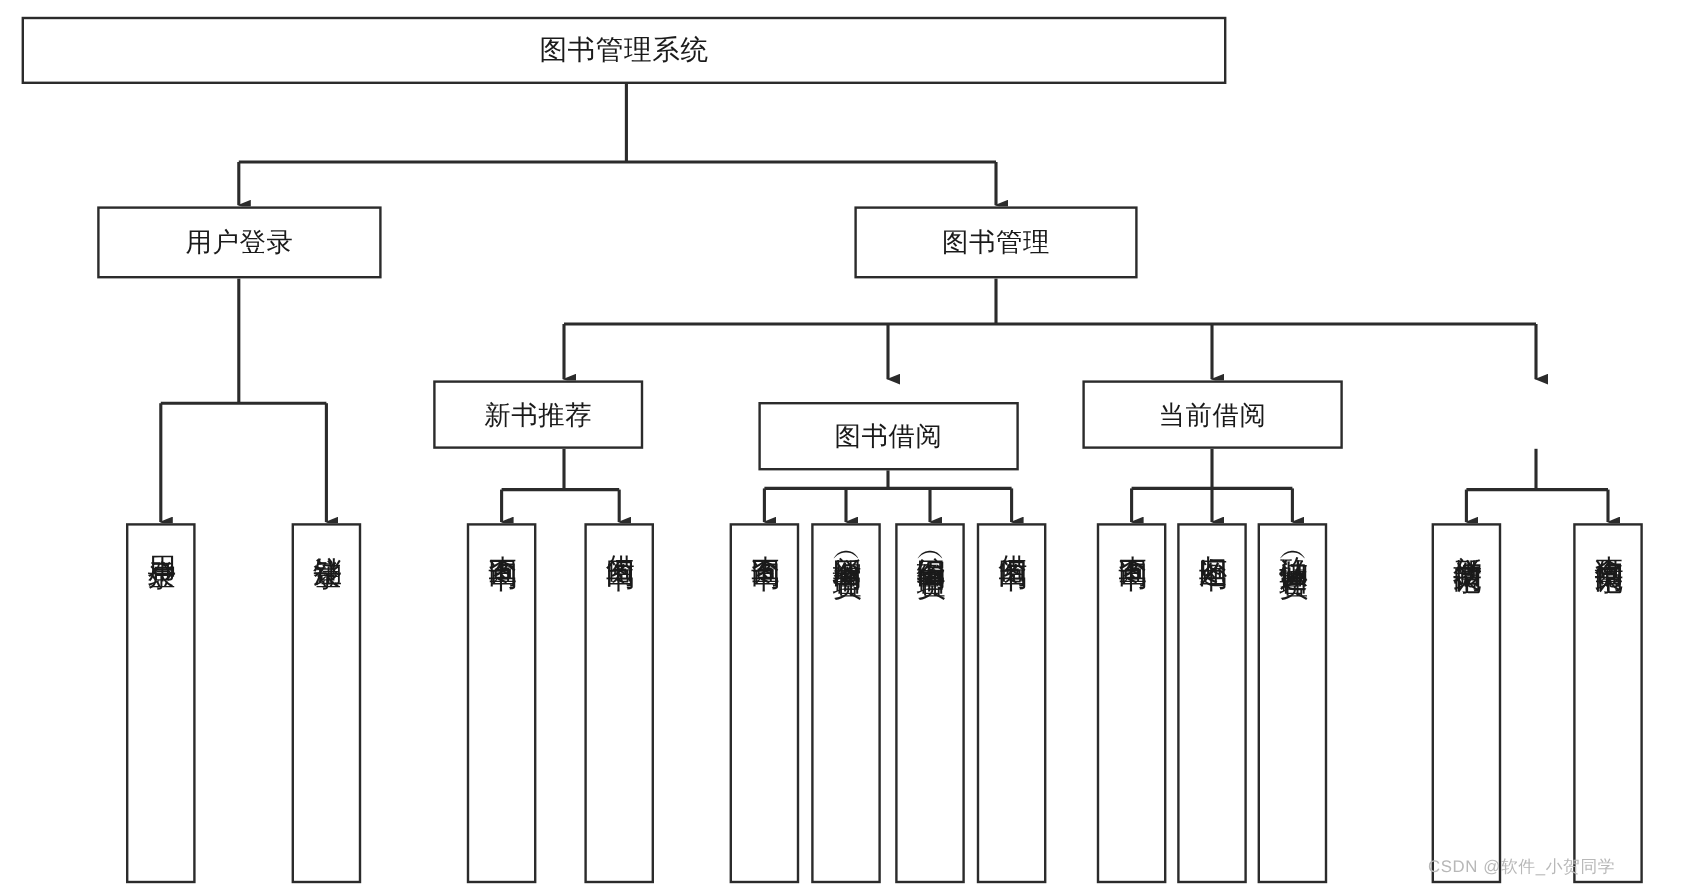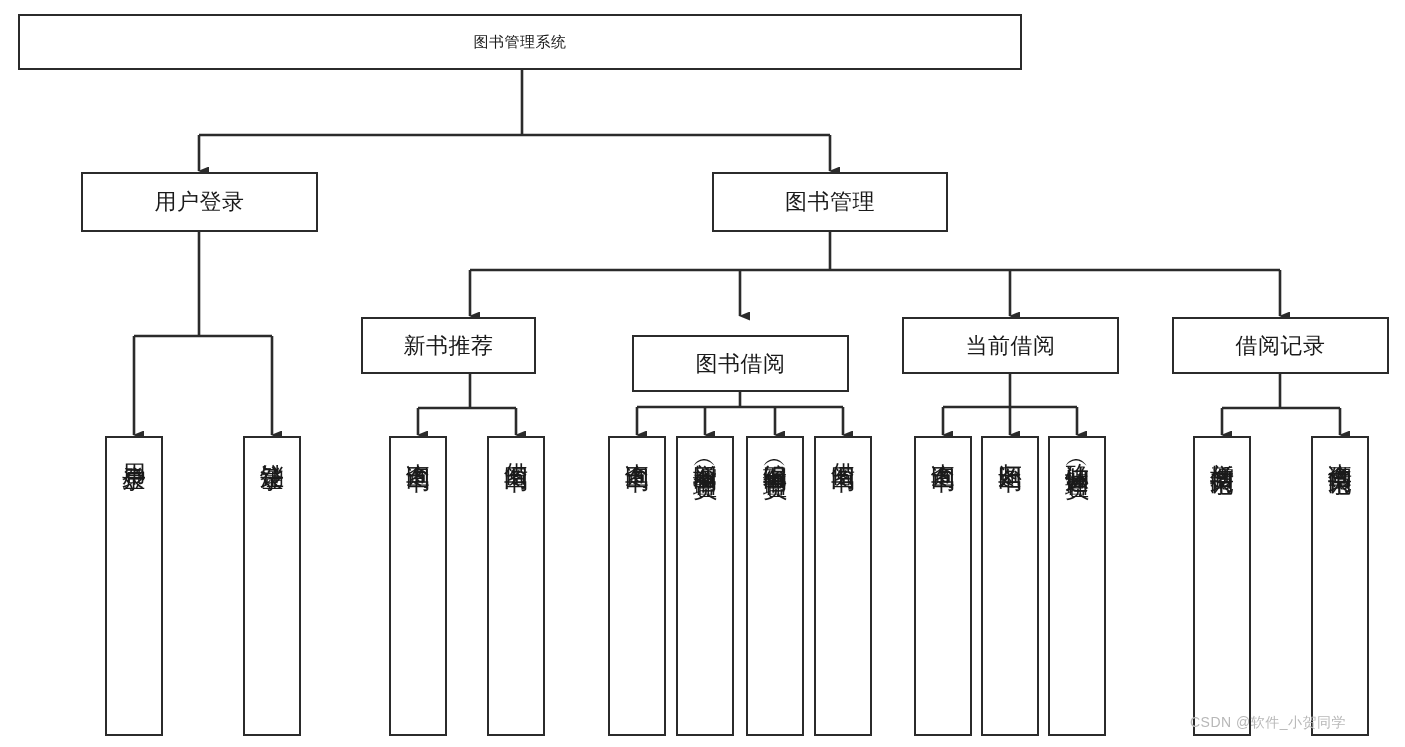--- a/index.html
+++ b/index.html
@@ -42,21 +42,21 @@
     line-height: 1.18;
     color: #1a1a1a;
     letter-spacing: 0.5px;
   }
   
   .node.h .node-label {
     font-size: 22px;
     white-space: nowrap;
   }
   .node.root .node-label {
-    font-size: 15px;
+    font-size: 23px;
   }
   
   .node.v {
     align-items: flex-start;
     justify-content: center;
     padding-top: 6px;
   }
   .node.v .node-label {
     writing-mode: vertical-rl;
     text-orientation: upright;
@@ -145,23 +145,20 @@
 
   <div class="node h" style="left: 361px; top: 317px; width: 175px; height: 57px; border-color: rgb(43, 43, 43); background: rgb(255, 255, 255); color: rgb(26, 26, 26);">
     <span class="node-label">新书推荐</span>
   </div>
   <div class="node h" style="left: 632px; top: 335px; width: 217px; height: 57px; border-color: rgb(43, 43, 43); background: rgb(255, 255, 255); color: rgb(26, 26, 26);">
     <span class="node-label">图书借阅</span>
   </div>
   <div class="node h" style="left: 902px; top: 317px; width: 217px; height: 57px; border-color: rgb(43, 43, 43); background: rgb(255, 255, 255); color: rgb(26, 26, 26);">
     <span class="node-label">当前借阅</span>
   </div>
-  <div class="node h" style="left: 1172px; top: 317px; width: 217px; height: 57px; border-color: rgb(43, 43, 43); background: rgb(255, 255, 255); color: rgb(26, 26, 26);">
-    <span class="node-label">借阅记录</span>
-  </div>
 
   <div class="node v" style="left: 105px; top: 436px; width: 58px; height: 300px; border-color: rgb(43, 43, 43); background: rgb(255, 255, 255); color: rgb(26, 26, 26);">
     <span class="node-label">用户登录</span>
   </div>
   <div class="node v" style="left: 243px; top: 436px; width: 58px; height: 300px; border-color: rgb(43, 43, 43); background: rgb(255, 255, 255); color: rgb(26, 26, 26);">
     <span class="node-label">注销登录</span>
   </div>
   <div class="node v" style="left: 389px; top: 436px; width: 58px; height: 300px; border-color: rgb(43, 43, 43); background: rgb(255, 255, 255); color: rgb(26, 26, 26);">
     <span class="node-label">查询图书</span>
   </div>

